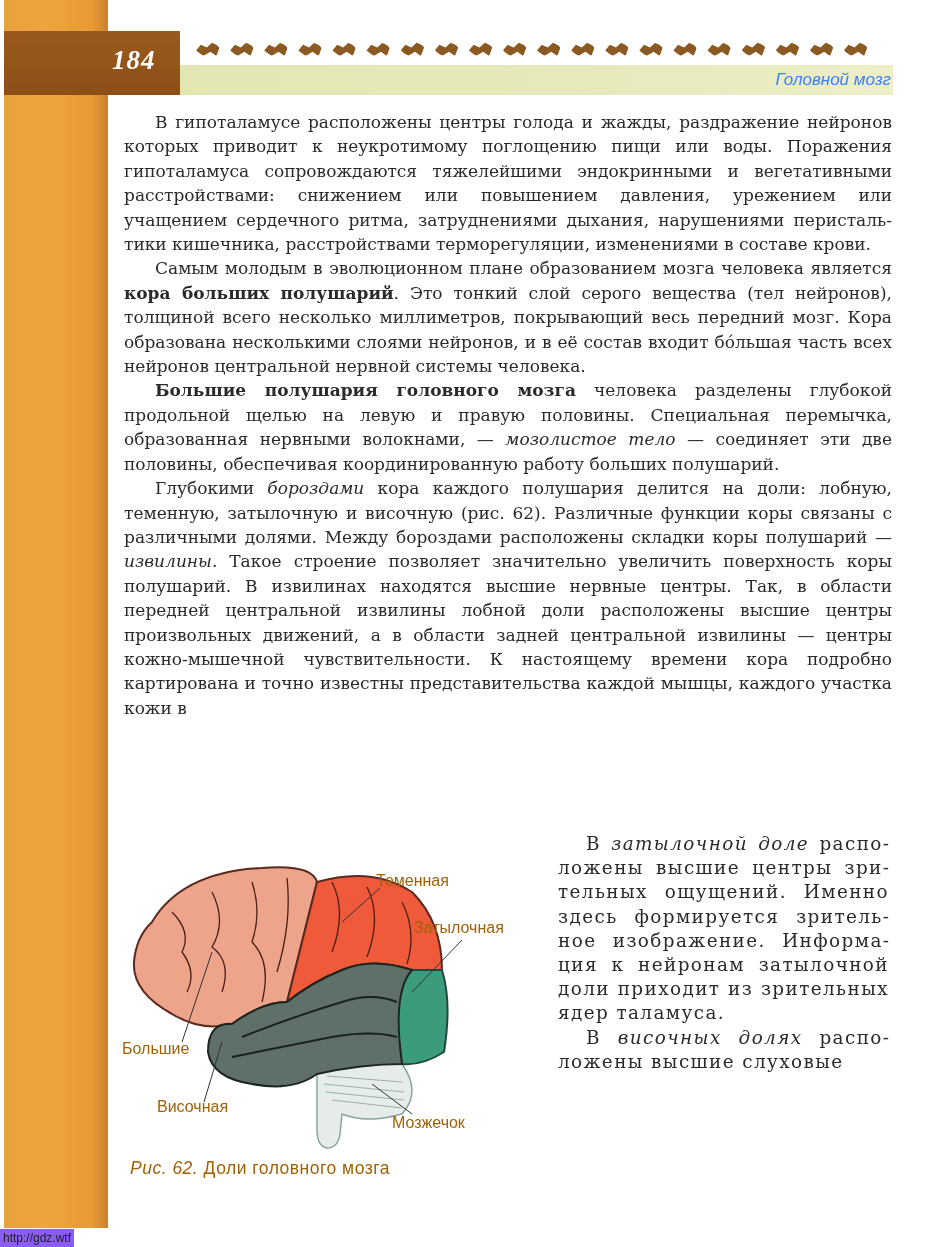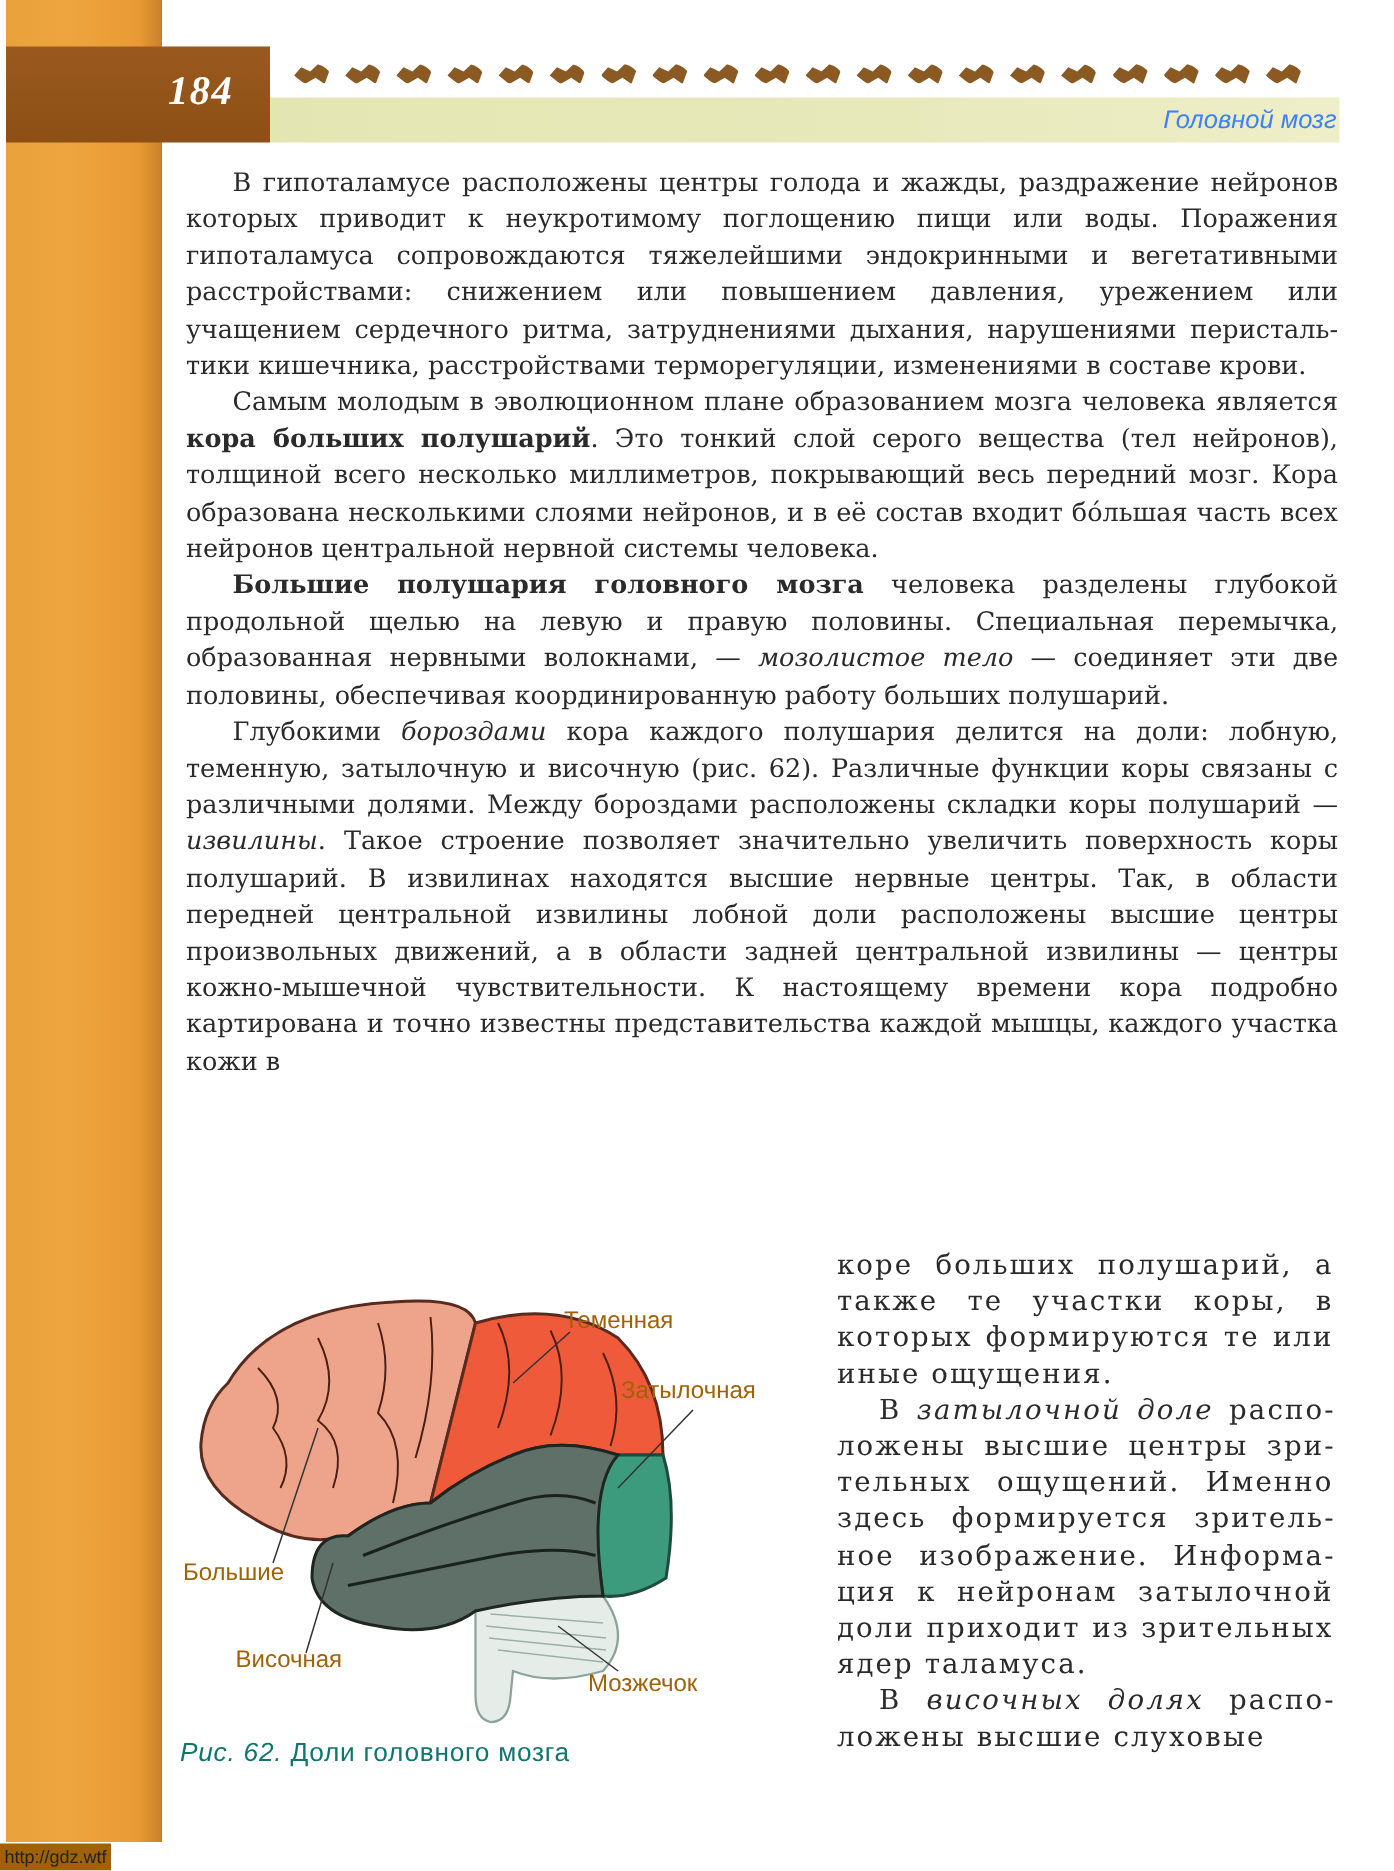--- a/index.html
+++ b/index.html
@@ -9,21 +9,21 @@
     font-family:"DejaVu Serif", "Liberation Serif", serif;
     color:#2a2a2a;
   }
   
   .side-strip {
     position:absolute; left:4px; top:0; width:104px; height:1228px;
     background:linear-gradient(90deg,#e9a13c 0%,#eea53f 40%,#e99a34 85%,#c9802a 100%);
   }
   .url-badge {
     position:absolute; left:0; top:1229px; height:18px; padding:0 3px;
-    background:#a16207; color:#222;
+    background:#8b5cf6; color:#222;
     font-family:"Liberation Sans", sans-serif; font-size:12px; line-height:18px;
   }
   
   .page-num-block {
     position:absolute; left:4px; top:31px; width:176px; height:64px;
     background:linear-gradient(180deg,#9a5a1e 0%,#8d4f16 100%);
   }
   .page-num {
     position:absolute; left:112px; top:45px; width:64px;
     font-family:"Liberation Serif", serif; font-style:italic; font-weight:bold;
@@ -58,22 +58,22 @@
     letter-spacing:1.4px;
   }
   .col-right p { margin:0; text-indent:28px; }
   .col-right p.noindent { text-indent:0; }
   
   .figure { position:absolute; left:112px; top:852px; width:420px; height:300px; }
   .fig-label {
     position:absolute; font-family:"Liberation Sans", sans-serif; font-size:16px; color:#a16207;
   }
   .caption {
-    position:absolute; left:120px; top:1158px;
-    font-family:"Liberation Sans", sans-serif; font-size:17.5px; color:#0f766e; letter-spacing:0.5px;
+    position:absolute; left:130px; top:1158px;
+    font-family:"Liberation Sans", sans-serif; font-size:17.5px; color:#a16207; letter-spacing:0.5px;
   }
   .caption i { font-style:italic; }
 </style>
 </head>
 <body>
 
 <div class="side-strip"></div>
 
 <div class="page-num-block"></div>
 <div class="header-band"></div>
@@ -105,21 +105,20 @@
 <div class="header-title">Головной мозг</div>
 
 <div class="text-block" style="top:110px;" id="mainText">
     <p><span>В гипоталамусе расположены центры голода и жажды, раздра­жение нейронов которых приводит к неукротимому поглощению пищи или воды. Поражения гипоталамуса сопровождаются тяже­лейшими эндокринными и вегетативными расстройствами: сниже­нием или повышением давления, урежением или учащением сер­дечного ритма, затруднениями дыхания, нарушениями перисталь­тики кишечника, расстройствами терморегуляции, изменениями в составе крови.</span></p>
     <p><span>Самым молодым в эволюционном плане образованием мозга че­ловека является </span><b>кора больших полушарий</b><span>. Это тонкий слой серо­го вещества (тел нейронов), толщиной всего несколько миллимет­ров, покрывающий весь передний мозг. Кора образована несколь­кими слоями нейронов, и в её состав входит бóльшая часть всех нейронов центральной нервной системы человека.</span></p>
     <p><b>Большие полушария головного мозга</b><span> человека разделены глубо­кой продольной щелью на левую и правую половины. Специаль­ная перемычка, образованная нервными волокнами, — </span><i>мозолистое тело</i><span> — соединяет эти две половины, обеспечивая координирован­ную работу больших полушарий.</span></p>
     <p><span>Глубокими </span><i>бороздами</i><span> кора каждого полушария делится на доли: лобную, теменную, затылочную и височную (рис. 62). Различные функции коры связаны с различными долями. Между бороздами расположены складки коры полушарий — </span><i>извилины</i><span>. Такое строе­ние позволяет значительно увеличить поверхность коры полуша­рий. В извилинах находятся высшие нервные центры. Так, в об­ласти передней центральной извилины лобной доли расположены высшие центры произвольных движений, а в области задней цент­ральной извилины — центры кожно-мышечной чувствительности. К настоящему времени кора подробно картирована и точно изве­стны представительства каждой мышцы, каждого участка кожи в</span></p>
   </div>
 
 <div class="col-right" style="top:832px;" id="rightCol">
-    <p class="noindent"><span>коре больших полушарий, а также те участки коры, в которых формируются те или иные ощущения.</span></p>
     <p><span>В </span><i>затылочной доле</i><span> распо­ложены высшие центры зри­тельных ощущений. Именно здесь формируется зритель­ное изображение. Информа­ция к нейронам затылочной доли приходит из зритель­ных ядер таламуса.</span></p>
     <p><span>В </span><i>височных долях</i><span> распо­ложены высшие слуховые</span></p>
   </div>
 
 <div class="figure">
   <svg width="420" height="300" viewBox="0 0 420 300">
 
     <path d="M205 222 Q240 212 290 212 Q310 240 290 262 Q255 272 230 262 L228 282 Q226 296 215 296 Q205 294 205 278 Z" fill="#e6ede9" stroke="#8aa49a" stroke-width="1.5"></path>
     <g stroke="#9bb0a8" stroke-width="1">
       <line x1="215" y1="224" x2="290" y2="230"></line>

